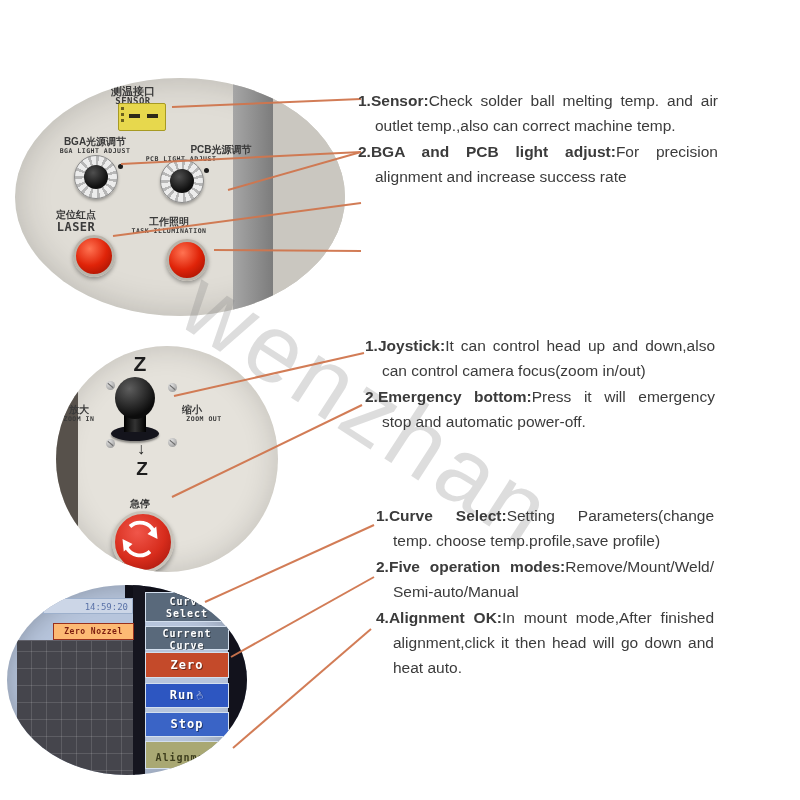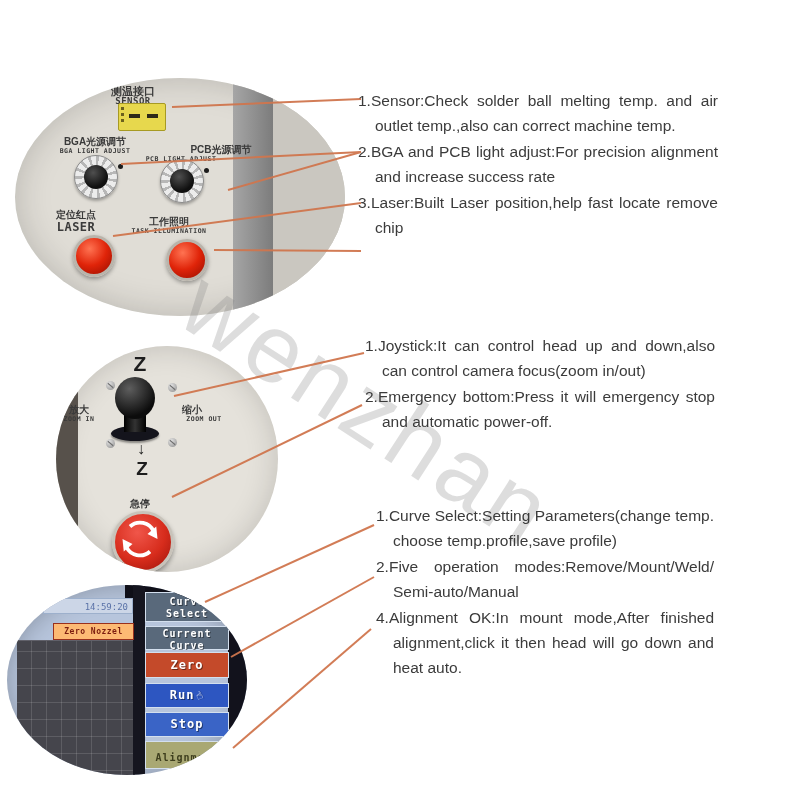--- a/index.html
+++ b/index.html
@@ -79,21 +79,21 @@
   
   .wm{position:absolute;left:222px;top:248px;z-index:2;transform:rotate(33deg);transform-origin:0 0;
       font-size:96px;letter-spacing:5px;color:rgba(128,128,128,.27);white-space:nowrap;}
 
   
   .lines{position:absolute;left:0;top:0;z-index:3;}
 
   
   .notes{position:absolute;z-index:4;color:#3b3b3b;font-size:15.5px;line-height:25.4px;text-align:justify;}
   .notes p{margin:0;padding-left:17px;text-indent:-17px;}
-  .notes b{font-weight:normal;}
+  .notes b{font-weight:bold;}
   .n1{left:358px;top:88px;width:360px;}
   .n2{left:365px;top:333px;width:350px;}
   .n3{left:376px;top:503px;width:338px;}
 </style>
 </head>
 <body>
 
 <div class="stage">
 
   <div class="wm">wenzhan</div>
@@ -208,21 +208,20 @@
     </div>
     <div class="abs scr-btn b-align">
       <span class="l">Alignment</span>
       <span class="l">Ok</span>
     </div>
   </div>
 
   <div class="notes n1">
     <p><b>1.Sensor:</b><span>Check solder ball melting temp. and air outlet temp.,also can correct machine temp.</span></p>
     <p><b>2.BGA and PCB light adjust:</b><span>For precision alignment and increase success rate</span></p>
-    <p><b>3.Laser:</b><span>Built Laser position,help fast locate remove chip</span></p>
   </div>
 
   <div class="notes n2">
     <p><b>1.Joystick:</b><span>It can control head up and down,also can control camera focus(zoom in/out)</span></p>
     <p><b>2.Emergency bottom:</b><span>Press it will emergency stop and automatic power-off.</span></p>
   </div>
 
   <div class="notes n3">
     <p><b>1.Curve Select:</b><span>Setting Parameters(change temp. choose temp.profile,save profile)</span></p>
     <p><b>2.Five operation modes:</b><span>Remove/Mount/Weld/ Semi-auto/Manual</span></p>

